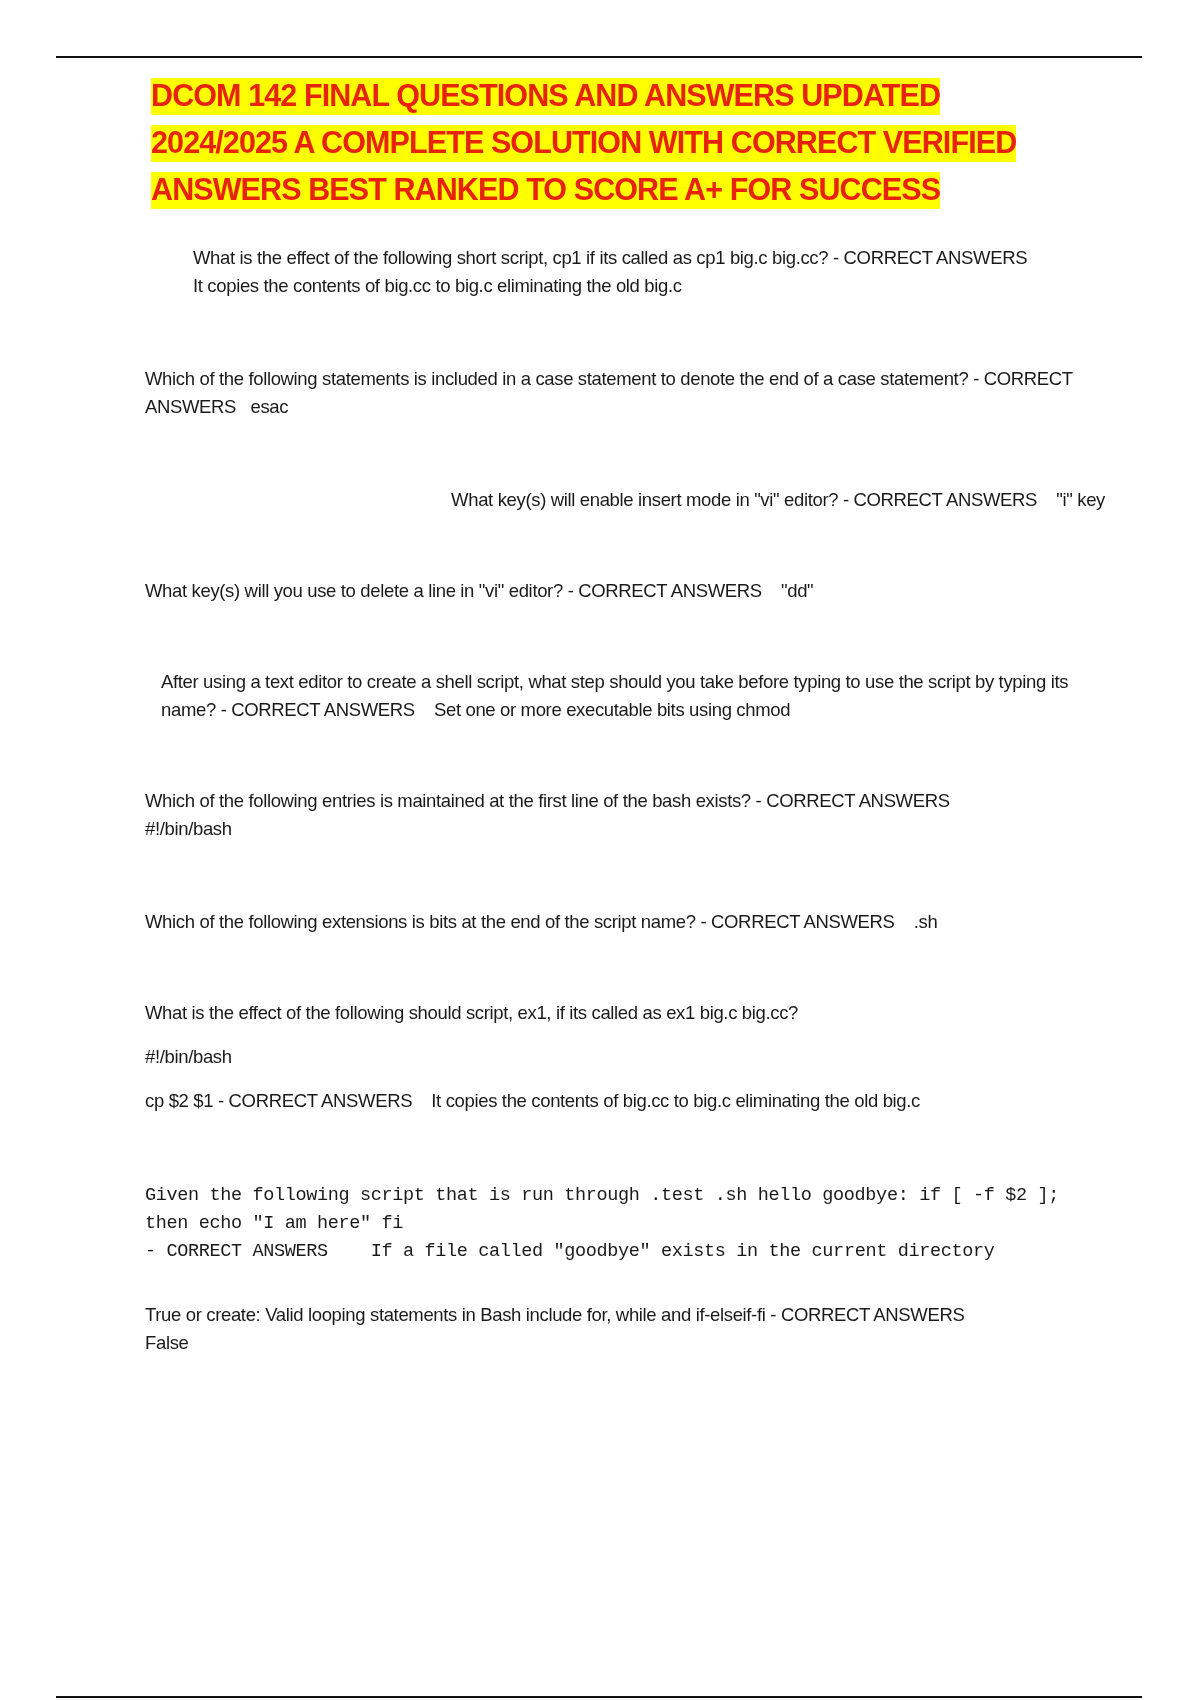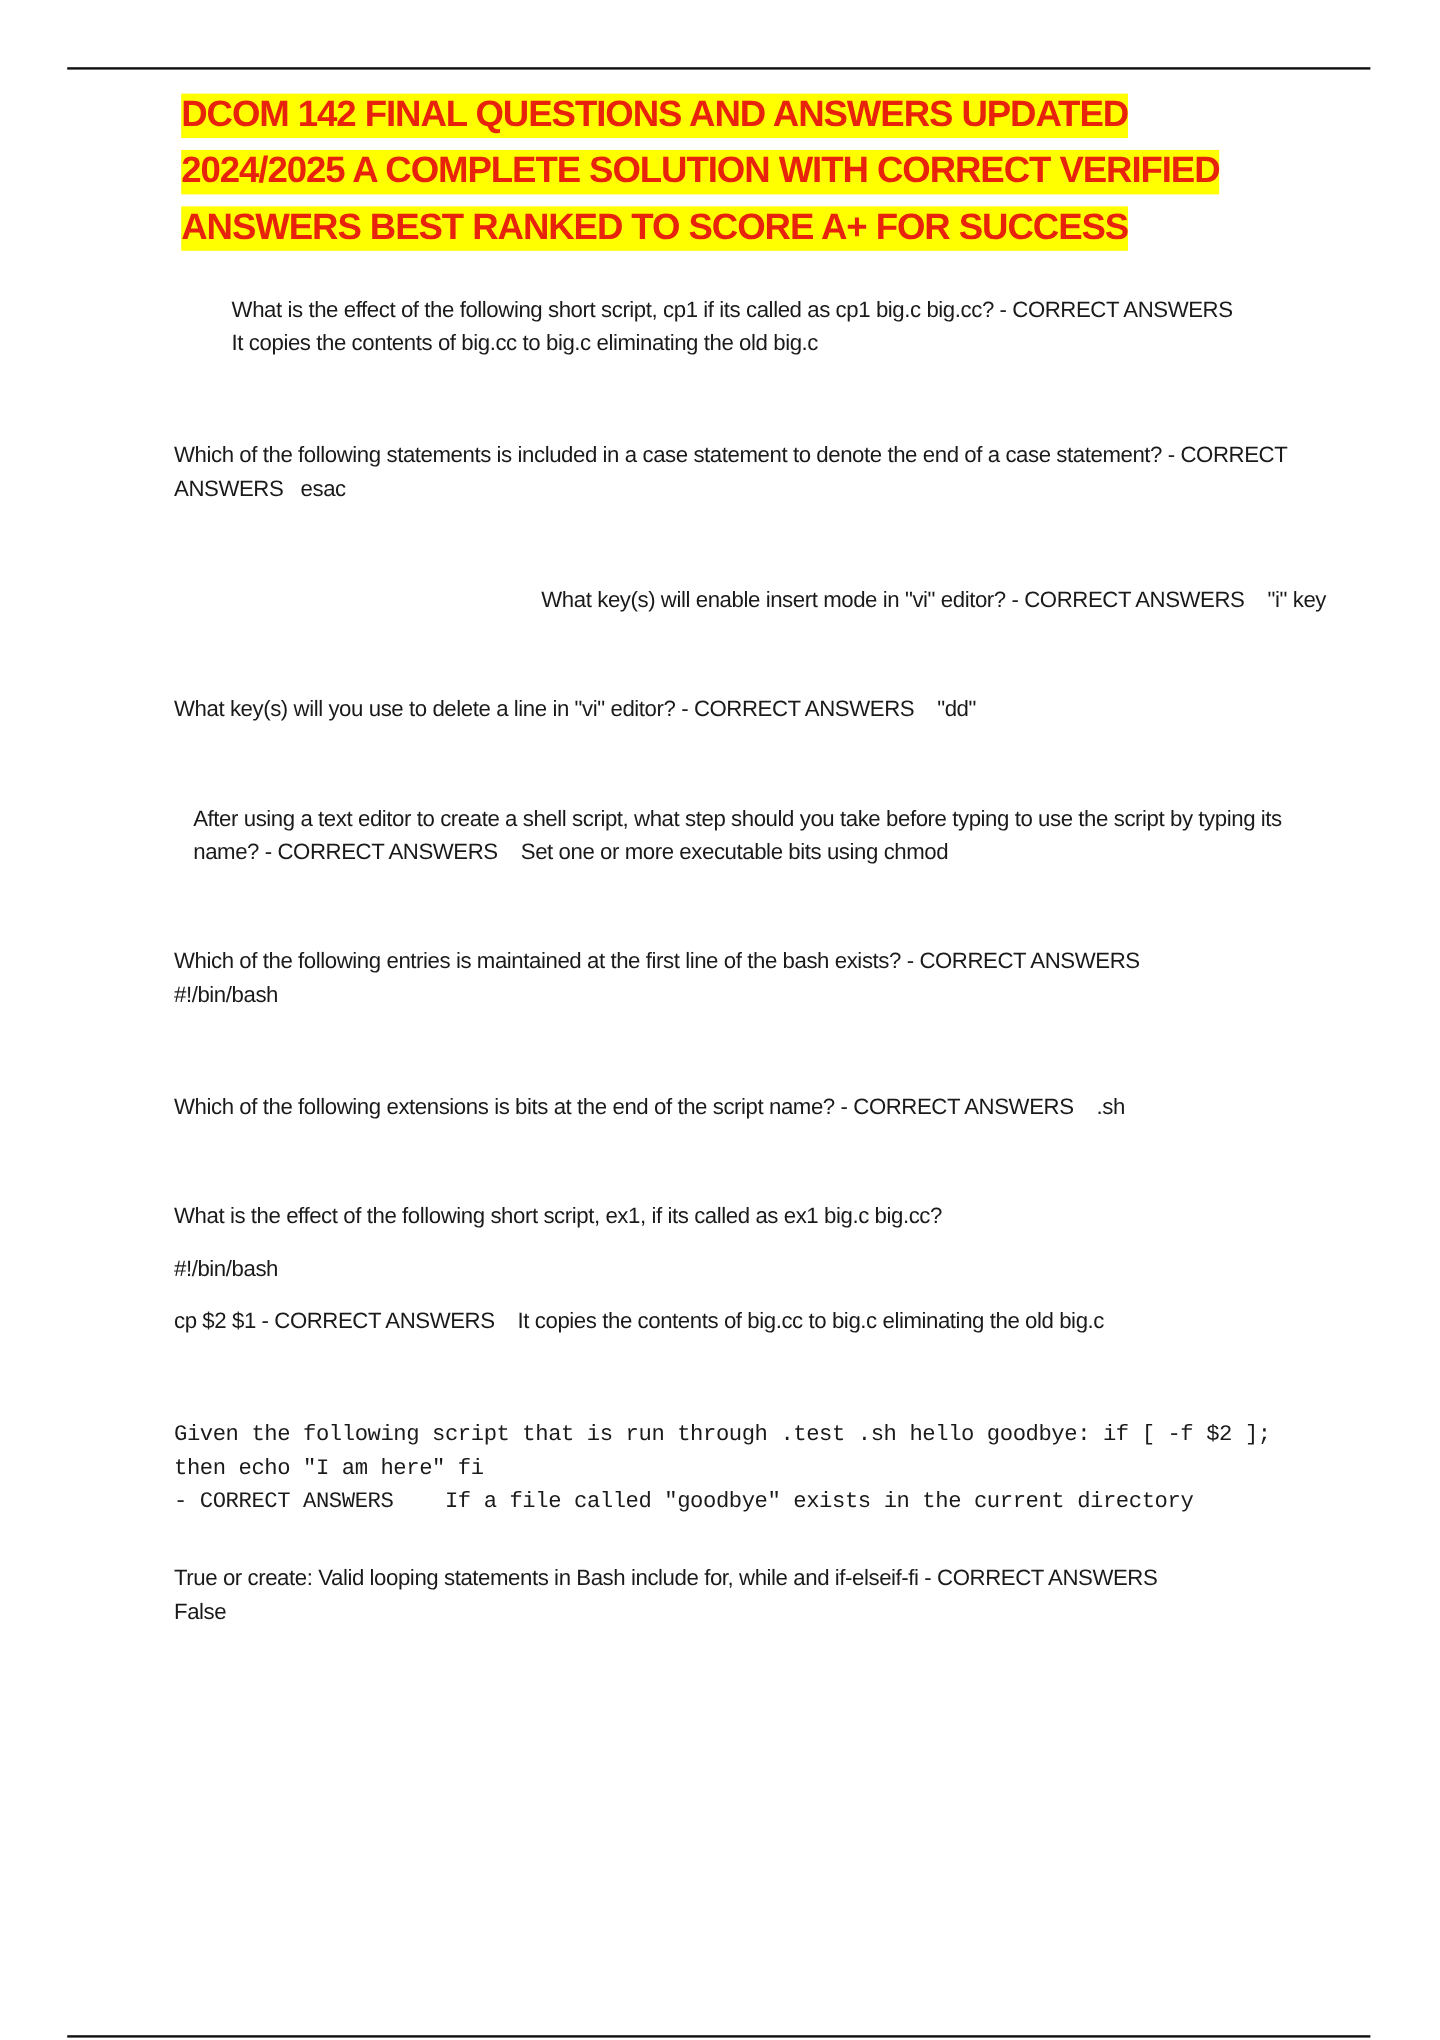--- a/index.html
+++ b/index.html
@@ -105,21 +105,21 @@
 
   <div class="qa" style="top:529px;">
     <p><span>Which of the following entries is maintained at the first line of the bash exists?</span> <span>- CORRECT ANSWERS</span><br><span>#!/bin/bash</span></p>
   </div>
 
   <div class="qa" style="top:650px;">
     <p><span>Which of the following extensions is bits at the end of the script name?</span> <span>- CORRECT ANSWERS</span><span class="sep">    </span><span>.sh</span></p>
   </div>
 
   <div class="qa" style="top:741px;">
-    <p>What is the effect of the following short script, ex1, if its called as ex1 big.c big.cc?</p>
+    <p>What is the effect of the following should script, ex1, if its called as ex1 big.c big.cc?</p>
     <p class="line-gap">#!/bin/bash</p>
     <p class="line-gap"><span>cp $2 $1</span> <span>- CORRECT ANSWERS</span><span class="sep">    </span><span>It copies the contents of big.cc to big.c eliminating the old big.c</span></p>
   </div>
 
   <div class="qa" style="top:924px;font-family:Liberation Mono, monospace;">
     <p><span>Given the following script that is run through .test .sh hello goodbye: if [ -f $2 ]; then echo "I am here" fi</span><br><span>- CORRECT ANSWERS</span><span class="sep">    </span><span>If a file called "goodbye" exists in the current directory</span></p>
   </div>
 
   <div class="qa" style="top:1043px;">
     <p><span>True or create: Valid looping statements in Bash include for, while and if-elseif-fi</span> <span>- CORRECT ANSWERS</span><br><span>False</span></p>

